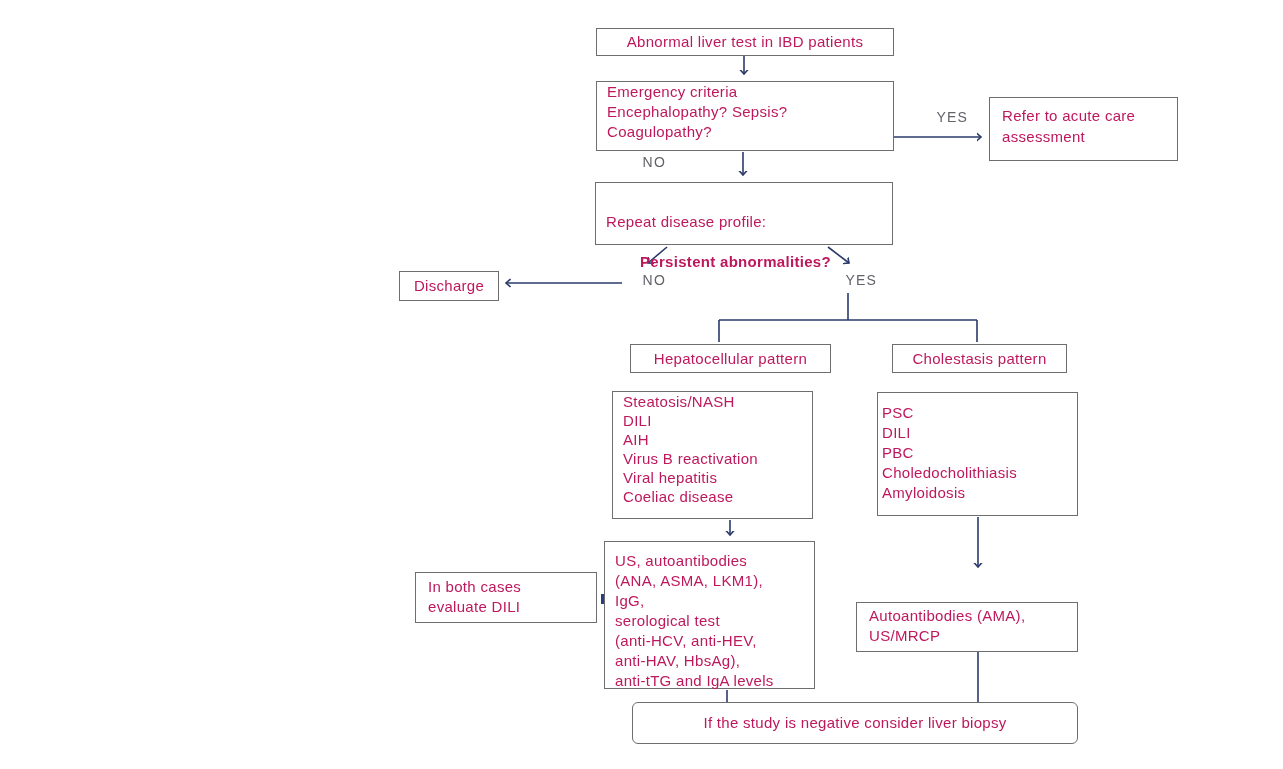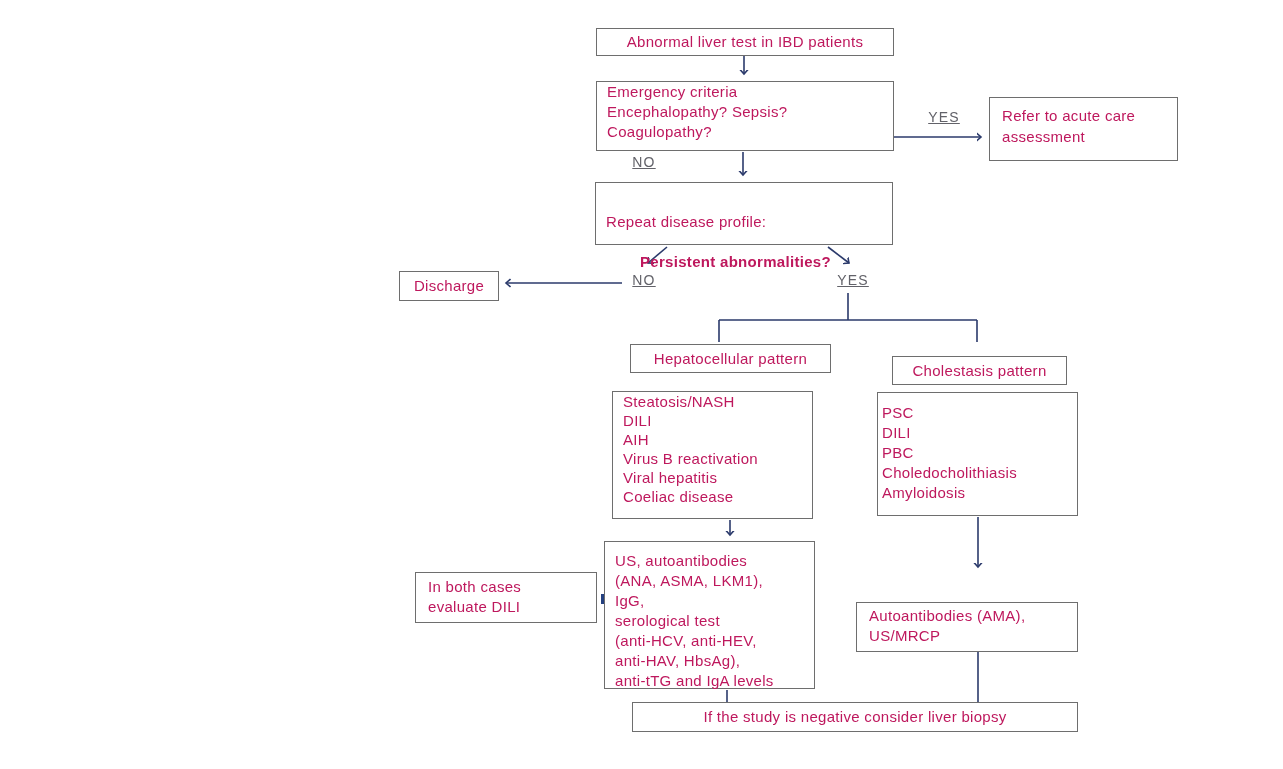--- a/index.html
+++ b/index.html
@@ -34,40 +34,39 @@
     align-items: center;
     justify-content: center;
     text-align: center;
     white-space: nowrap;
   }
   .edge-label {
     position: absolute;
     font-size: 14px;
     letter-spacing: 1.2px;
     color: #626269;
-    text-align: center;
-    text-decoration: underline;
+    text-align: right;
   }
   .bold-line { font-weight: bold; display: block; margin-left: 34px; }
   .normal-line { display: block; }
 
   
   #n-start        { left: 596px; top: 28px;  width: 298px; height: 28px; }
   #n-emergency    { left: 596px; top: 81px;  width: 298px; height: 70px; padding: 0 10px; }
   #n-acute        { left: 989px; top: 97px;  width: 189px; height: 64px; padding: 7px 12px; line-height: 21px; }
   #n-repeat       { left: 595px; top: 182px; width: 298px; height: 63px; padding: 9px 10px; }
   #n-discharge    { left: 399px; top: 271px; width: 100px; height: 30px; }
   #n-heppattern   { left: 630px; top: 344px; width: 201px; height: 29px; }
-  #n-cholpattern  { left: 892px; top: 344px; width: 175px; height: 29px; margin-top: 12px; }
+  #n-cholpattern  { left: 892px; top: 344px; width: 175px; height: 29px; }
   #n-hepcauses    { left: 612px; top: 391px; width: 201px; height: 128px; padding: 0 10px; line-height: 19px; }
   #n-cholcauses   { left: 877px; top: 392px; width: 201px; height: 124px; padding: 10px 4px; }
   #n-hepworkup    { left: 604px; top: 541px; width: 211px; height: 148px; padding: 9px 10px; }
   #n-bothcases    { left: 415px; top: 572px; width: 182px; height: 51px; padding: 4px 12px; }
   #n-cholworkup   { left: 856px; top: 602px; width: 222px; height: 50px; padding: 3px 12px; }
-  #n-biopsy       { left: 632px; top: 702px; width: 446px; height: 30px; }
+  #n-biopsy       { left: 632px; top: 702px; width: 446px; height: 42px; border-radius: 6px; }
 
   
   #l-yes-emergency { left: 920px; top: 109px; width: 48px; }
   #l-no-emergency  { left: 622px; top: 154px; width: 44px; }
   #l-no-persist    { left: 622px; top: 272px; width: 44px; }
   #l-yes-persist   { left: 829px; top: 272px; width: 48px; }
 </style>
 </head>
 <body>
 

